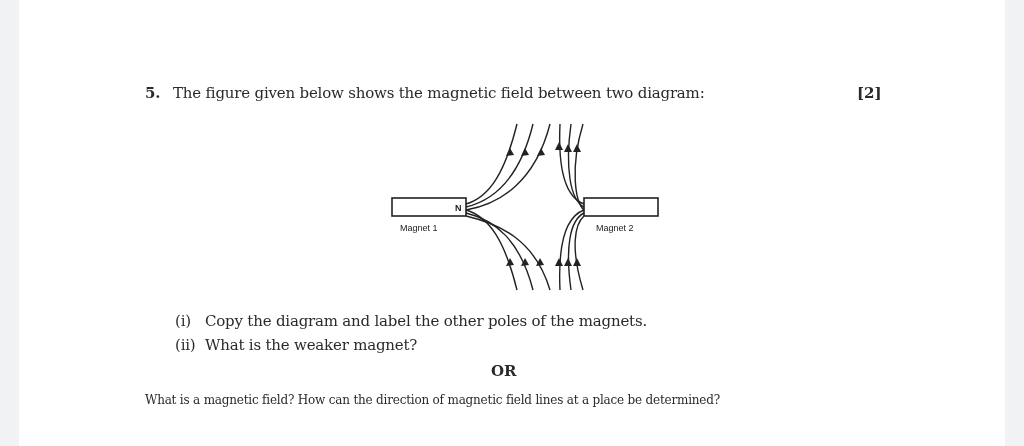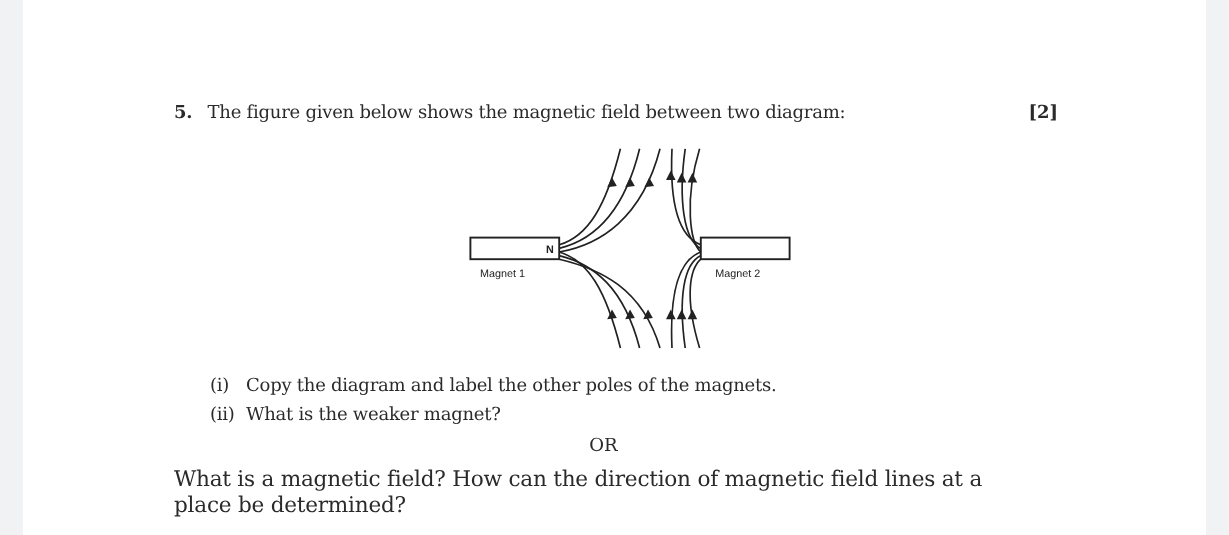--- a/index.html
+++ b/index.html
@@ -20,25 +20,25 @@
   .q-num { display:inline-block; width:28px; font-weight:bold; }
   .marks {
     position:absolute; left:857px; top:84px; font-size:15px; font-weight:bold;
   }
   .diagram { position:absolute; left:370px; top:112px; width:320px; height:190px; }
   .sub {
     position:absolute; font-size:15px; white-space:nowrap; letter-spacing:-0.2px;
   }
   .sub .roman { display:inline-block; width:30px; }
   .or {
-    position:absolute; left:491px; top:362px; font-size:15px; font-weight:normal;
+    position:absolute; left:491px; top:362px; font-size:15px; font-weight:bold;
   }
   .alt {
     position:absolute; left:145px; top:389px; width:720px;
-    font-size:18px; line-height:22px; letter-spacing:-0.2px;
+    font-size:12px; line-height:22px; letter-spacing:-0.2px;
   }
   svg text { font-family: "Liberation Sans", sans-serif; }
 </style>
 </head>
 <body>
 
 <div class="page"></div>
 
 <div class="q-line">
   <span class="q-num">5.</span><span>The figure given below shows the magnetic field between two diagram:</span>

